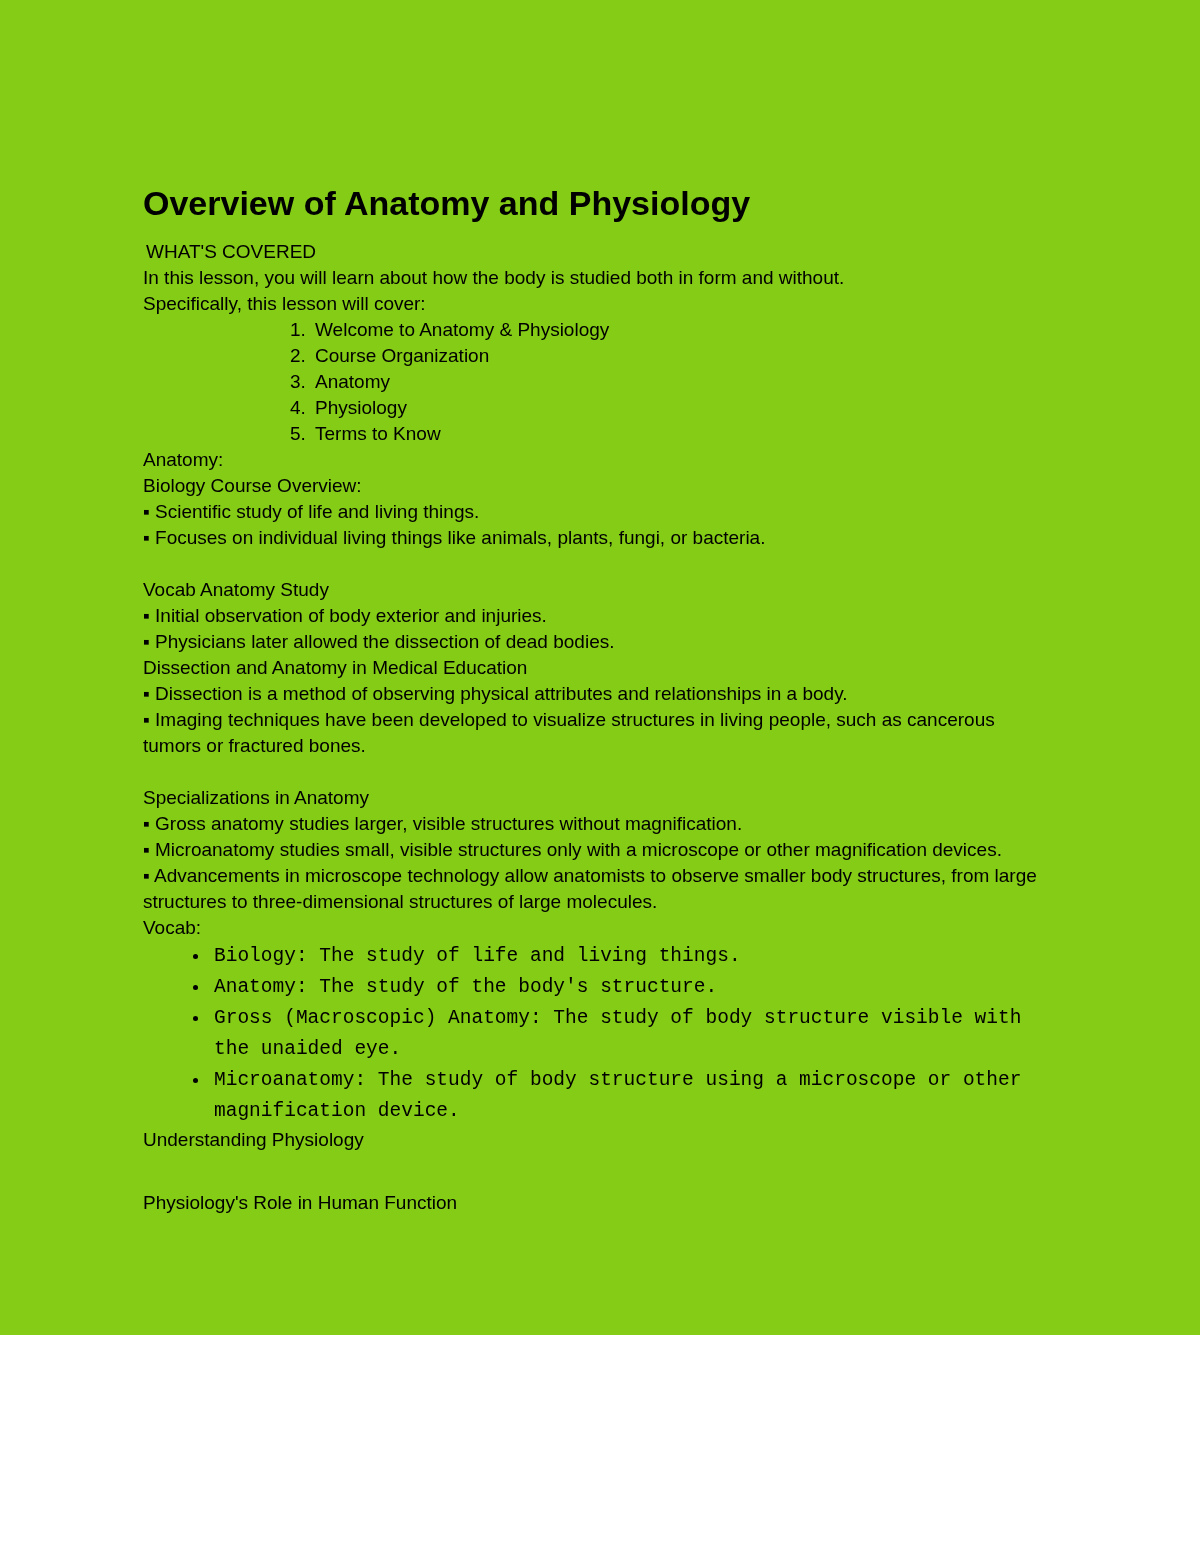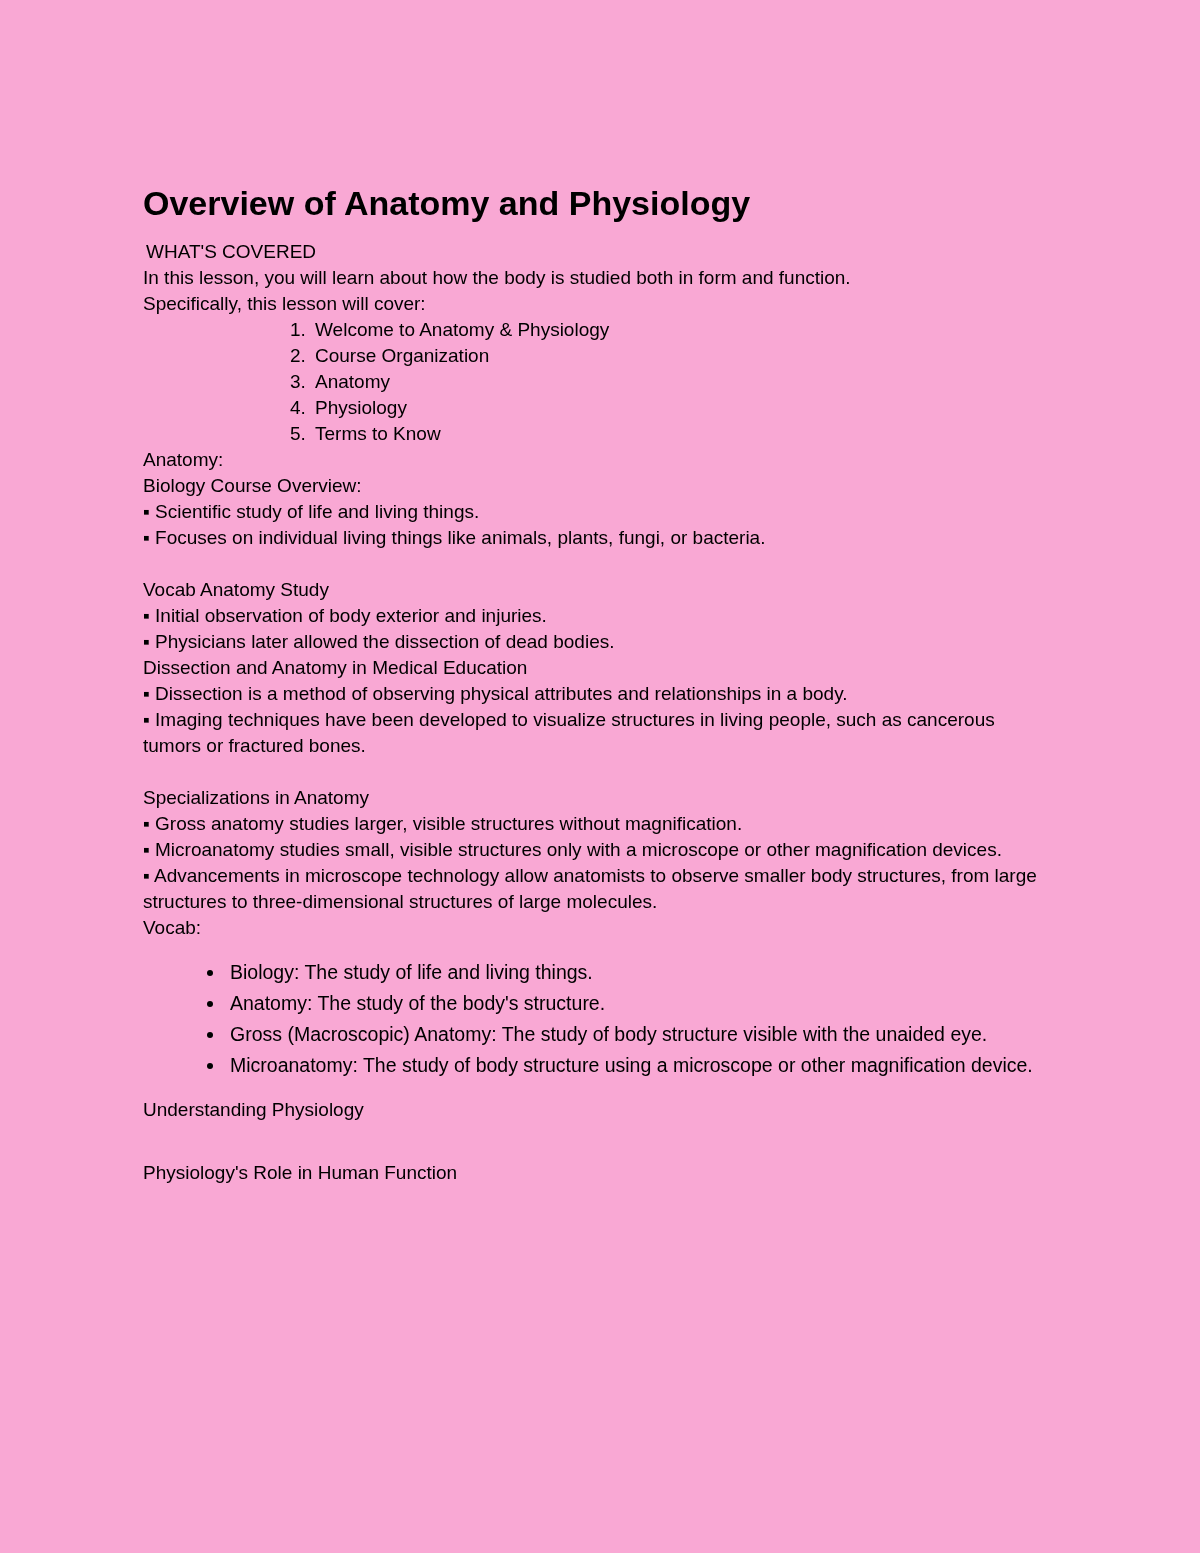--- a/index.html
+++ b/index.html
@@ -1,22 +1,22 @@
 <!DOCTYPE html>
 <html><head>
 <meta charset="utf-8">
 <style>
   * { margin: 0; padding: 0; box-sizing: border-box; }
   html, body { background: #ffffff; }
   .page {
     position: relative;
     width: 1200px;
-    height: 1553px;
+    height: 1335px;
     margin: 0 auto;
-    background: #f9a8d4;
+    background: #84cc16;
     color: #000000;
     font-family: "Liberation Sans", "DejaVu Sans", sans-serif;
     font-size: 19px;
     line-height: 26px;
     padding: 183px 142px 40px 143px;
     overflow: hidden;
   }
   h1.doc-title {
     font-size: 34px;
     line-height: 40px;
@@ -28,38 +28,39 @@
   p.covered { padding-left: 3px; }
   ol.toc {
     list-style: decimal outside;
     margin: 0;
     padding-left: 168px;
   }
   ol.toc li { padding-left: 4px; }
   .sq { display: inline; }
   ul.vocab {
     list-style: disc outside;
-    margin: 16px;
+    margin: 0;
     padding-left: 67px;
     font-size: 19.5px;
     line-height: 31px;
+    font-family: Liberation Mono, monospace;
   }
   ul.vocab li { padding-left: 4px; }
   .spacer { height: 26px; }
   .spacer-lg { height: 37px; }
 </style>
 </head>
 <body>
 
 <div class="page">
 
   <h1 class="doc-title">Overview of Anatomy and Physiology</h1>
 
   <p class="line covered">WHAT'S COVERED</p>
-  <p class="line">In this lesson, you will learn about how the body is studied both in form and function.</p>
+  <p class="line">In this lesson, you will learn about how the body is studied both in form and without.</p>
   <p class="line">Specifically, this lesson will cover:</p>
 
   <ol class="toc">
     <li>Welcome to Anatomy &amp; Physiology</li>
     <li>Course Organization</li>
     <li>Anatomy</li>
     <li>Physiology</li>
     <li>Terms to Know</li>
   </ol>
 

